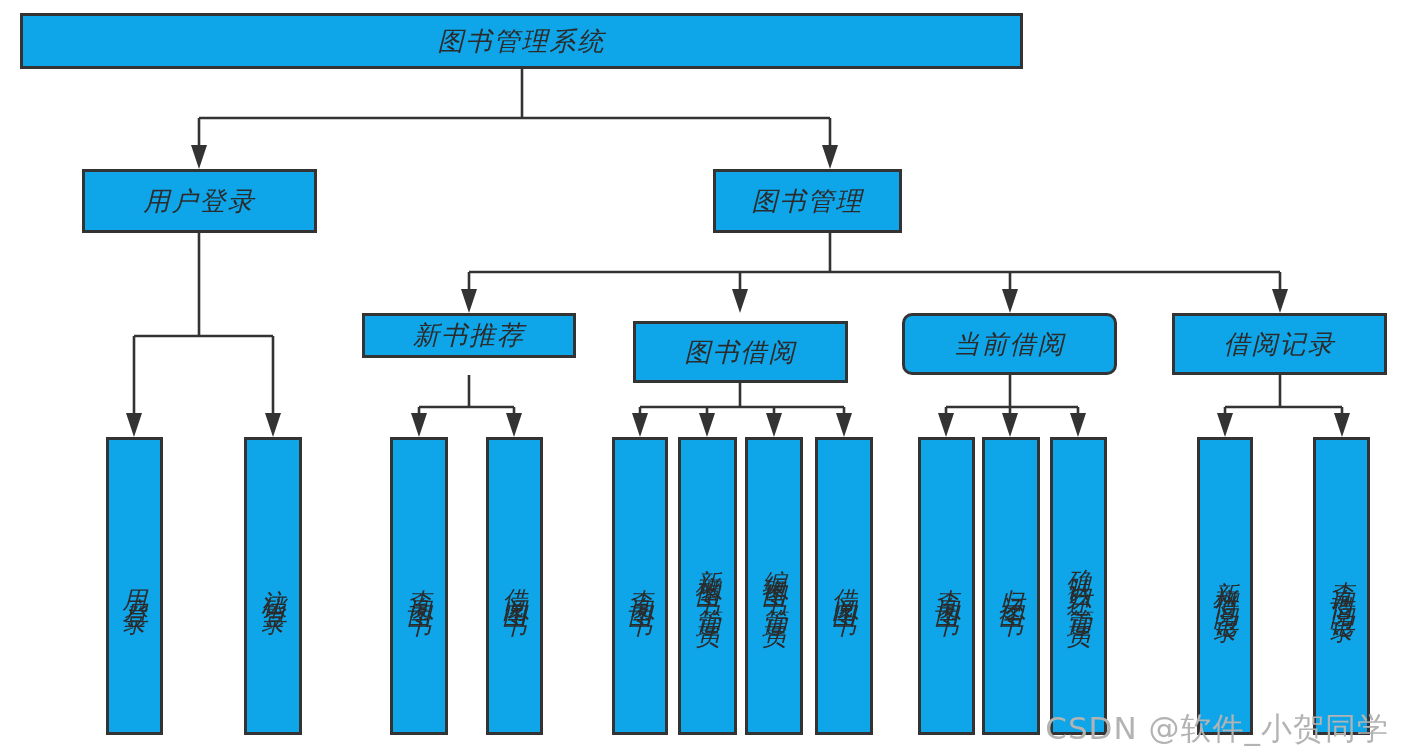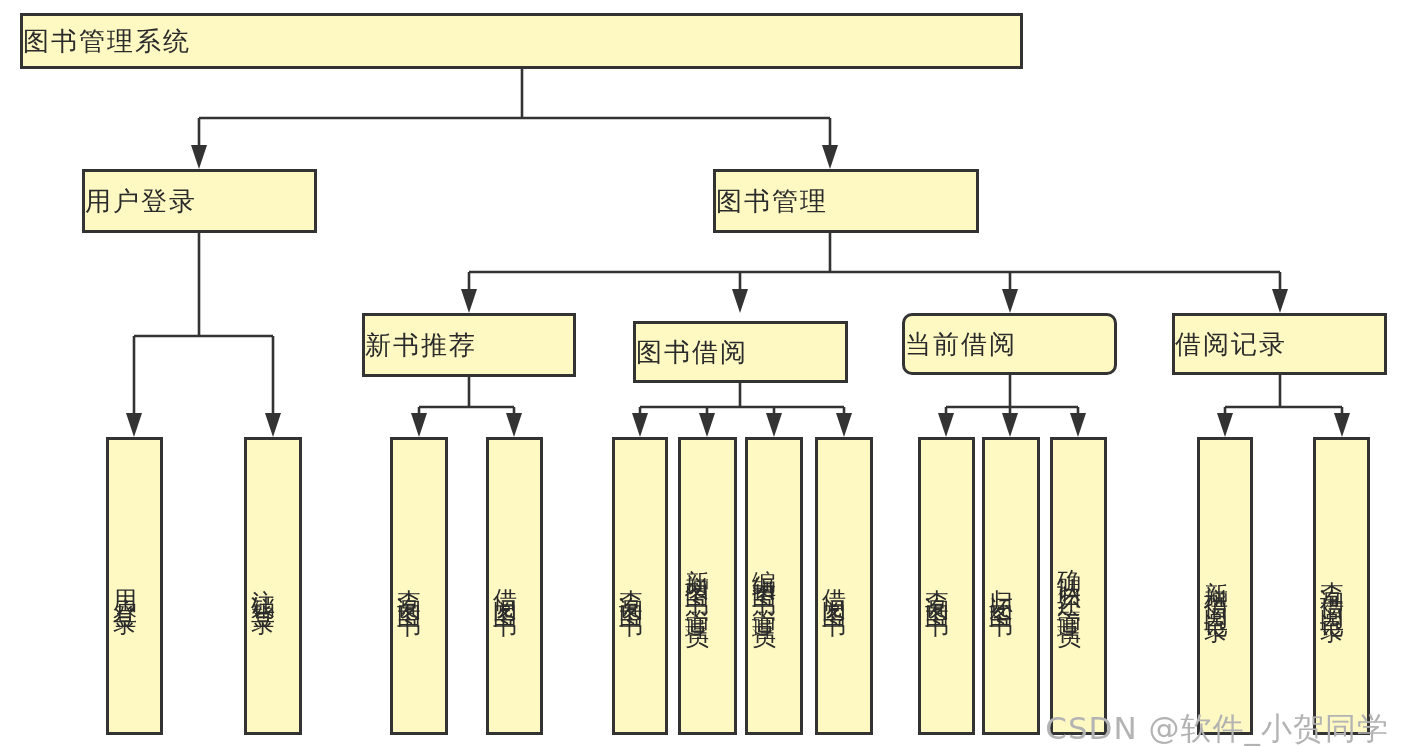--- a/index.html
+++ b/index.html
@@ -18,26 +18,27 @@
   #connectors {
     position: absolute;
     left: 0;
     top: 0;
     z-index: 1;
   }
   .box {
     position: absolute;
     box-sizing: border-box;
     border: 3px solid #333333;
-    background: #fef9c3;
+    background: #0ea5e9;
     display: flex;
     align-items: center;
-    justify-content: flex-start;
+    justify-content: center;
     z-index: 2;
     color: #2b2b2b;
+    font-style: italic;
   }
   .hlabel {
     font-size: 26px;
     letter-spacing: 2px;
     white-space: nowrap;
     color: #2b2b2b;
   }
   .vlabel {
     writing-mode: vertical-rl;
     text-orientation: mixed;
@@ -135,25 +136,25 @@
     </g>
   </svg>
 
   <div class="box" style="left:20px; top:13px; width:1003px; height:56px;">
     <span class="hlabel">图书管理系统</span>
   </div>
 
   <div class="box" style="left:82px; top:169px; width:235px; height:64px;">
     <span class="hlabel">用户登录</span>
   </div>
-  <div class="box" style="left:713px; top:169px; width:266px; height:64px;">
+  <div class="box" style="left:713px; top:169px; width:189px; height:64px;">
     <span class="hlabel">图书管理</span>
   </div>
 
-  <div class="box" style="left:362px; top:313px; width:214px; height:64px;">
+  <div class="box" style="left:362px; top:313px; width:214px; height:45px;">
     <span class="hlabel">新书推荐</span>
   </div>
   <div class="box" style="left:633px; top:313px; width:215px; height:62px;margin-top:8px;">
     <span class="hlabel">图书借阅</span>
   </div>
   <div class="box" style="left:902px; top:313px; width:215px; height:62px;border-radius:10px;">
     <span class="hlabel">当前借阅</span>
   </div>
   <div class="box" style="left:1172px; top:313px; width:215px; height:62px;">
     <span class="hlabel">借阅记录</span>

